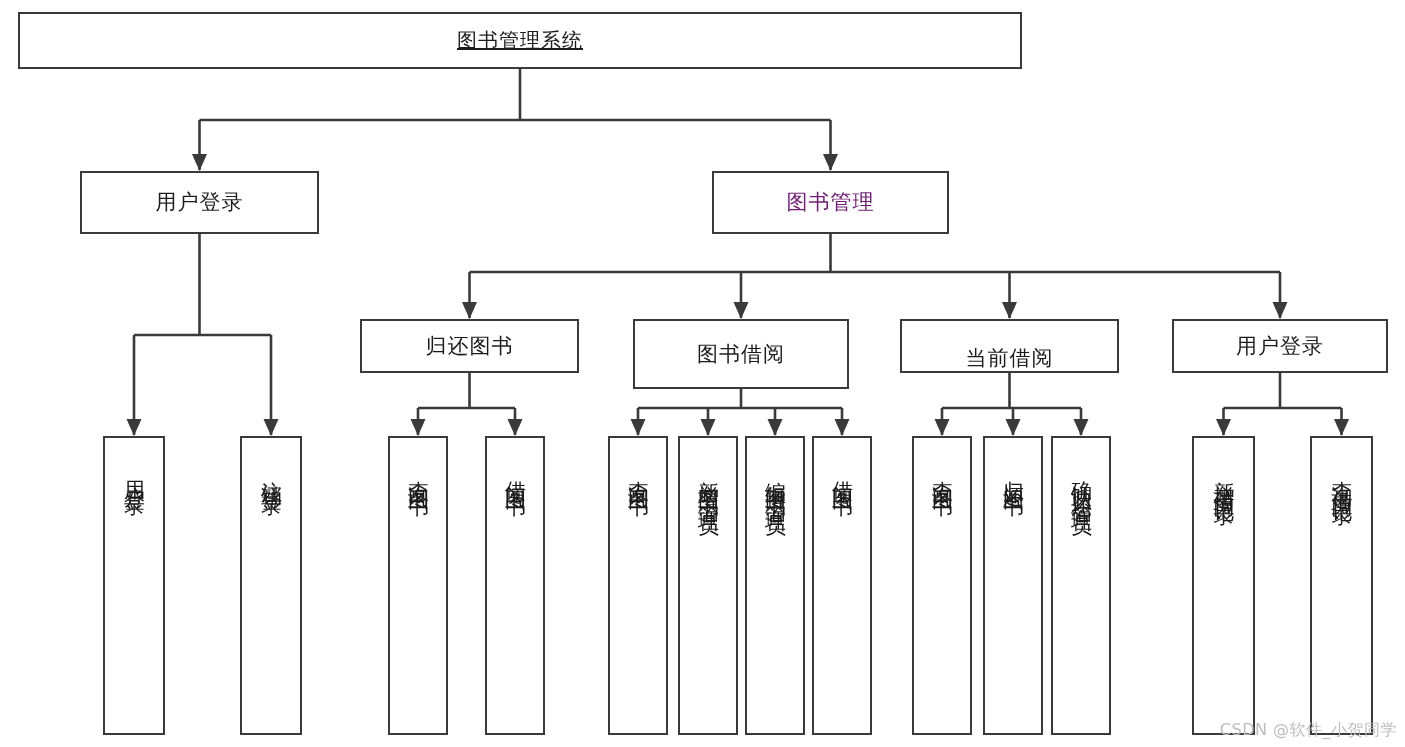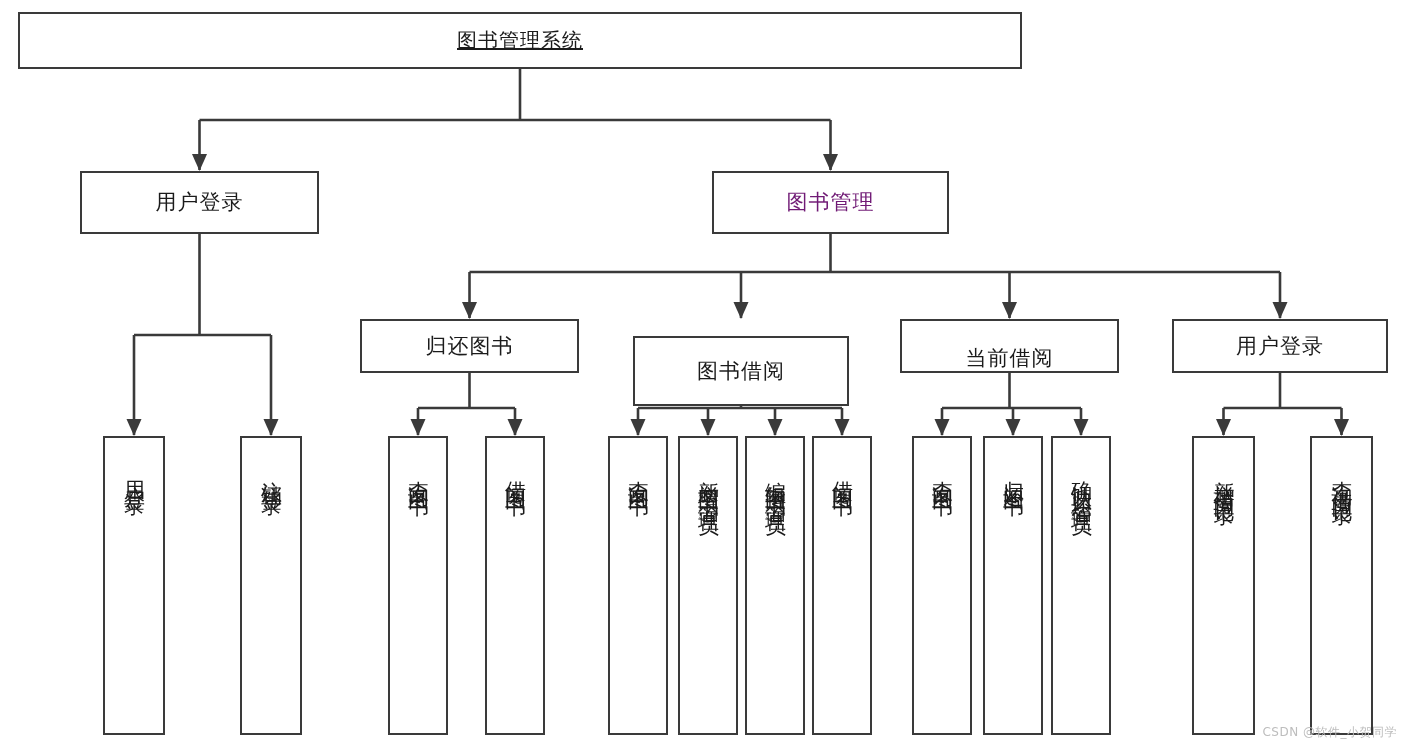--- a/index.html
+++ b/index.html
@@ -59,21 +59,21 @@
     white-space: pre;
   }
   .node.root .label {
     font-size: 20px;
     text-decoration: underline;
   }
   #watermark {
     position: absolute;
     right: 8px;
     bottom: 6px;
-    font-size: 12px;
+    font-size: 16px;
     color: #bdbdbd;
     letter-spacing: 0.5px;
     z-index: 5;
     white-space: nowrap;
     font-family: "DejaVu Sans", "Liberation Sans", sans-serif;
   }
 </style>
 </head>
 <body>
 
@@ -138,21 +138,21 @@
       </div>
       <div class="node" style="left: 80px; top: 171px; width: 239px; height: 63px; border-color: rgb(58, 58, 58); background: rgb(255, 255, 255);">
         <span class="label" style="color: rgb(27, 27, 27);">用户登录</span>
       </div>
       <div class="node" style="left: 712px; top: 171px; width: 237px; height: 63px; border-color: rgb(58, 58, 58); background: rgb(255, 255, 255);">
         <span class="label" style="color: #701a75;">图书管理</span>
       </div>
       <div class="node" style="left: 360px; top: 319px; width: 219px; height: 54px; border-color: rgb(58, 58, 58); background: rgb(255, 255, 255);">
         <span class="label" style="color: rgb(27, 27, 27);">归还图书</span>
       </div>
-      <div class="node" style="left: 633px; top: 336px; width: 216px; height: 70px; border-color: rgb(58, 58, 58); background: rgb(255, 255, 255);">
+      <div class="node" style="left: 633px; top: 319px; width: 216px; height: 70px; border-color: rgb(58, 58, 58); background: rgb(255, 255, 255);">
         <span class="label" style="color: rgb(27, 27, 27);">图书借阅</span>
       </div>
       <div class="node" style="left: 900px; top: 319px; width: 219px; height: 54px; border-color: rgb(58, 58, 58); background: rgb(255, 255, 255); align-items: flex-end;">
         <span class="label" style="color: rgb(27, 27, 27);">当前借阅</span>
       </div>
       <div class="node" style="left: 1172px; top: 319px; width: 216px; height: 54px; border-color: rgb(58, 58, 58); background: rgb(255, 255, 255);">
         <span class="label" style="color: rgb(27, 27, 27);">用户登录</span>
       </div>
       <div class="node vertical" style="left: 103px; top: 436px; width: 62px; height: 299px; border-color: rgb(58, 58, 58); background: rgb(255, 255, 255);">
         <span class="label" style="color: rgb(27, 27, 27);">用户登录</span>

